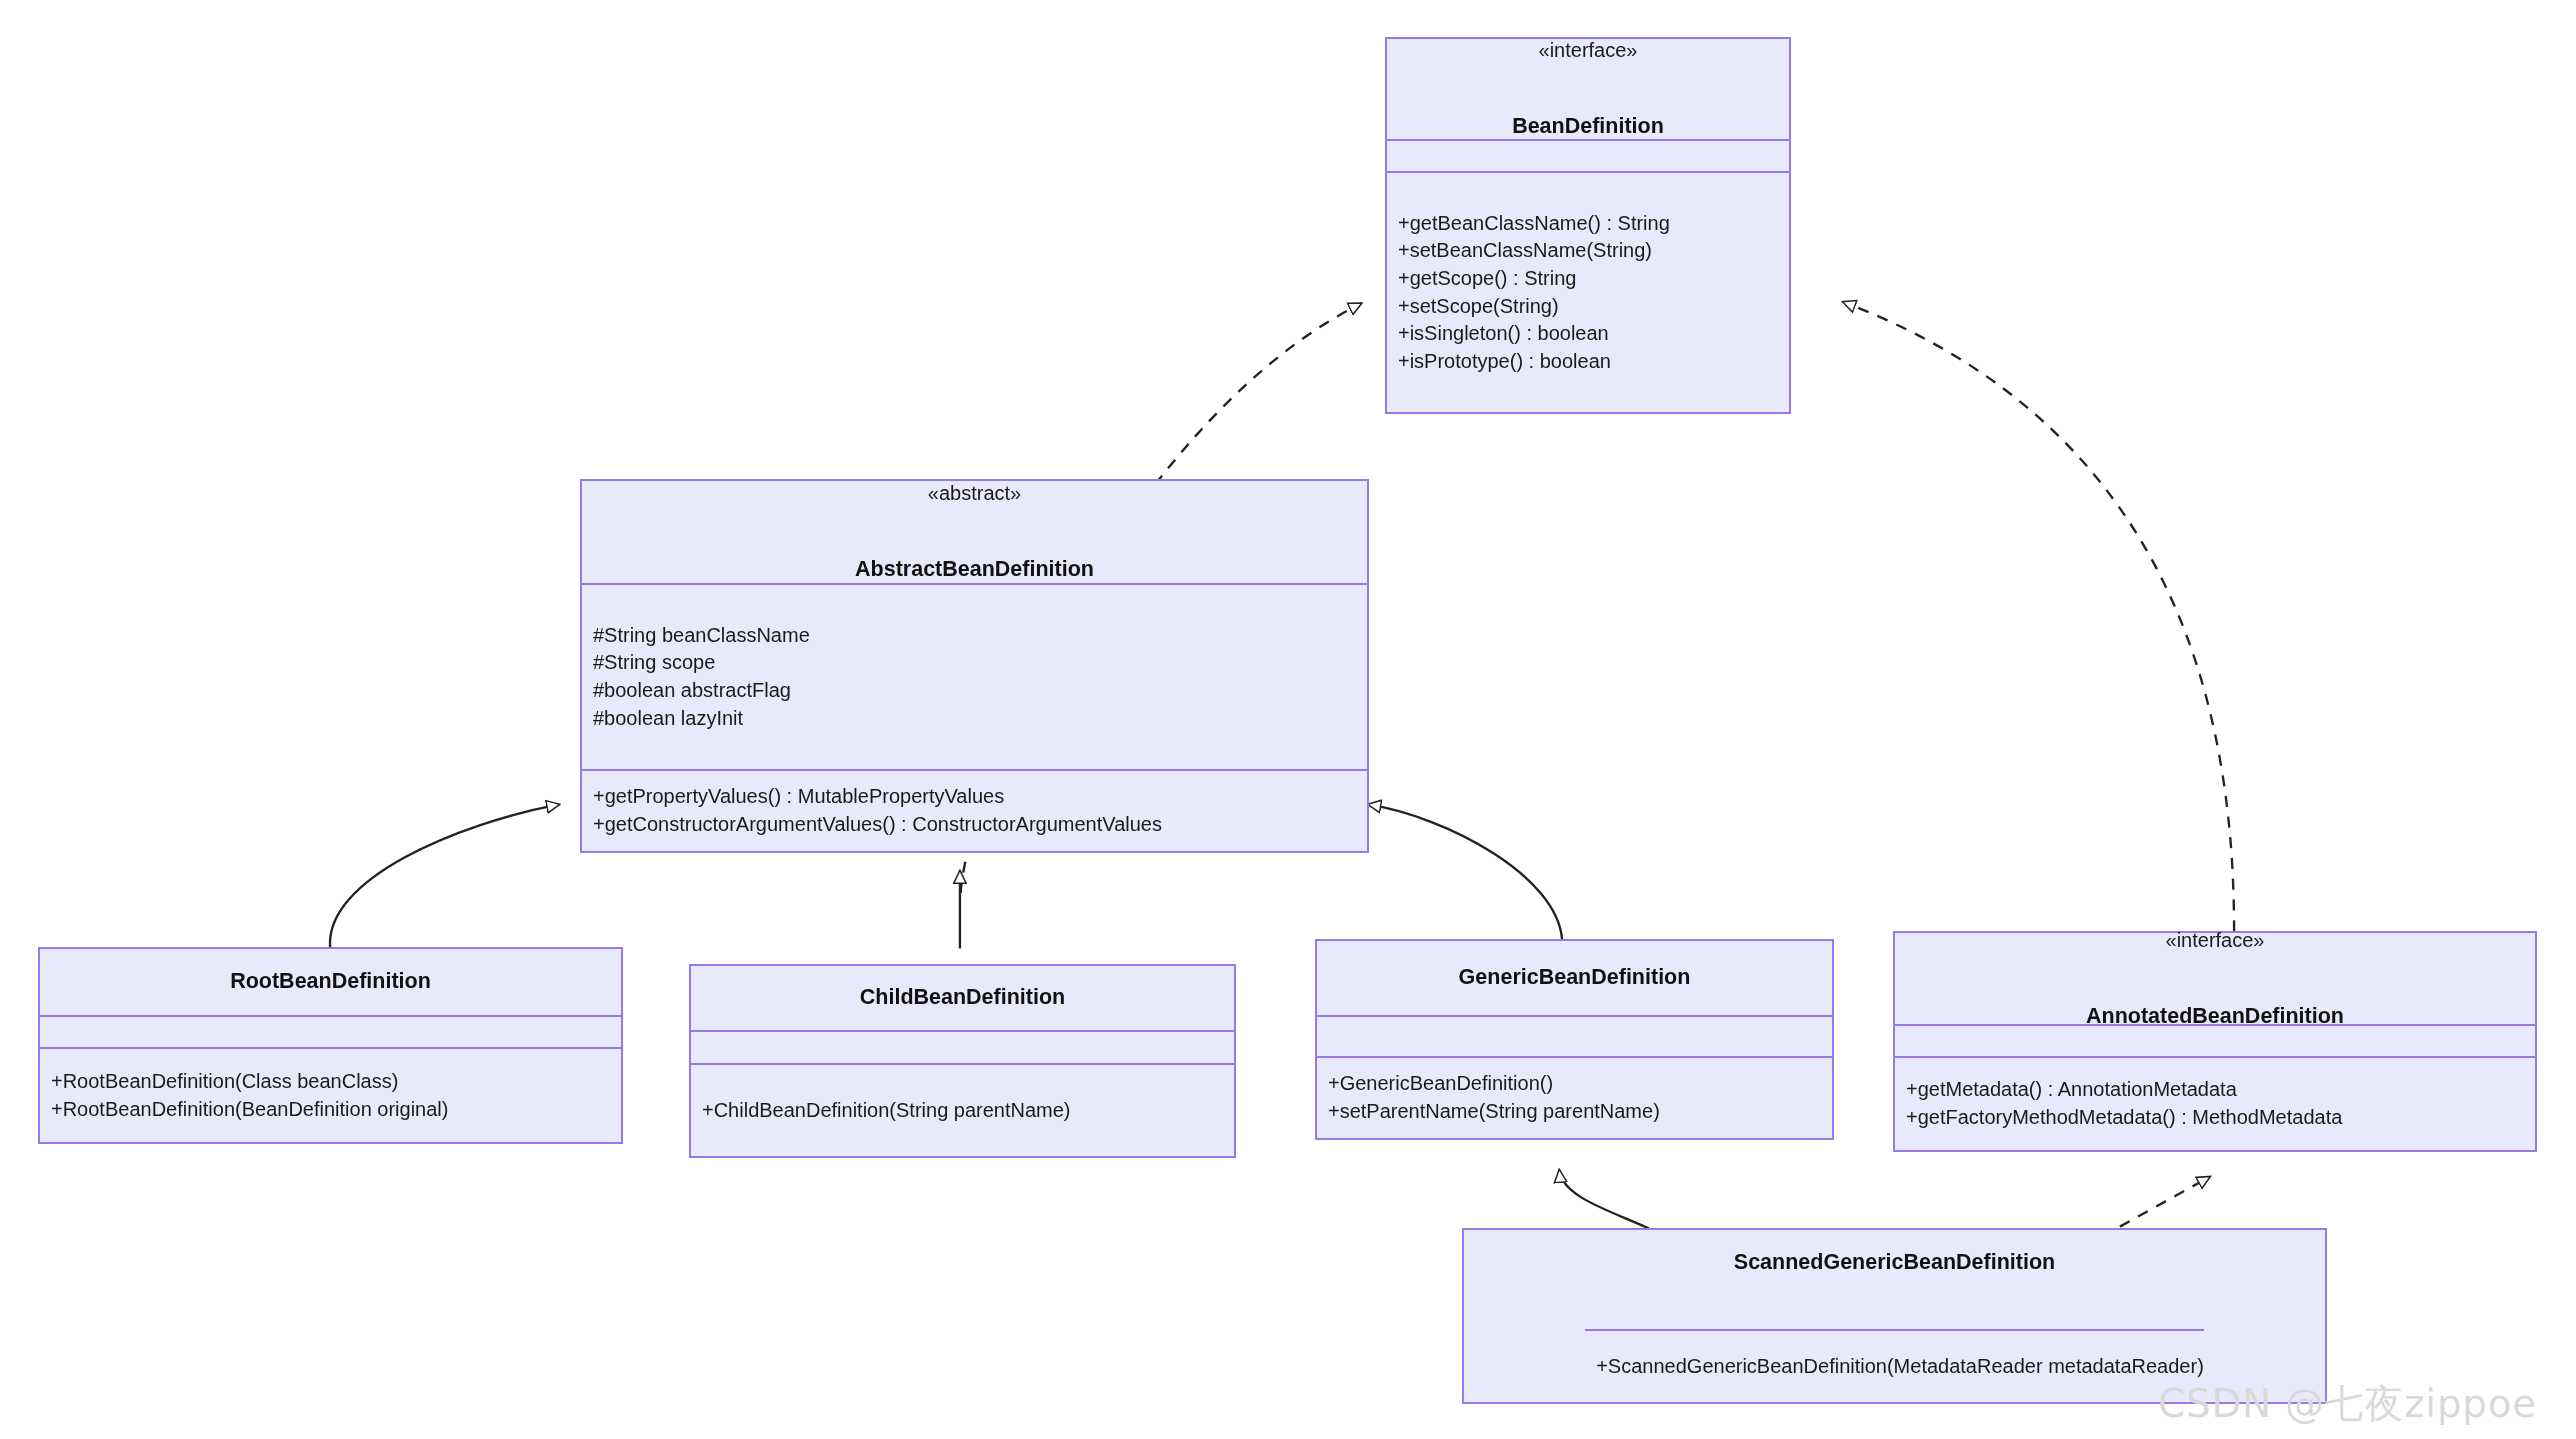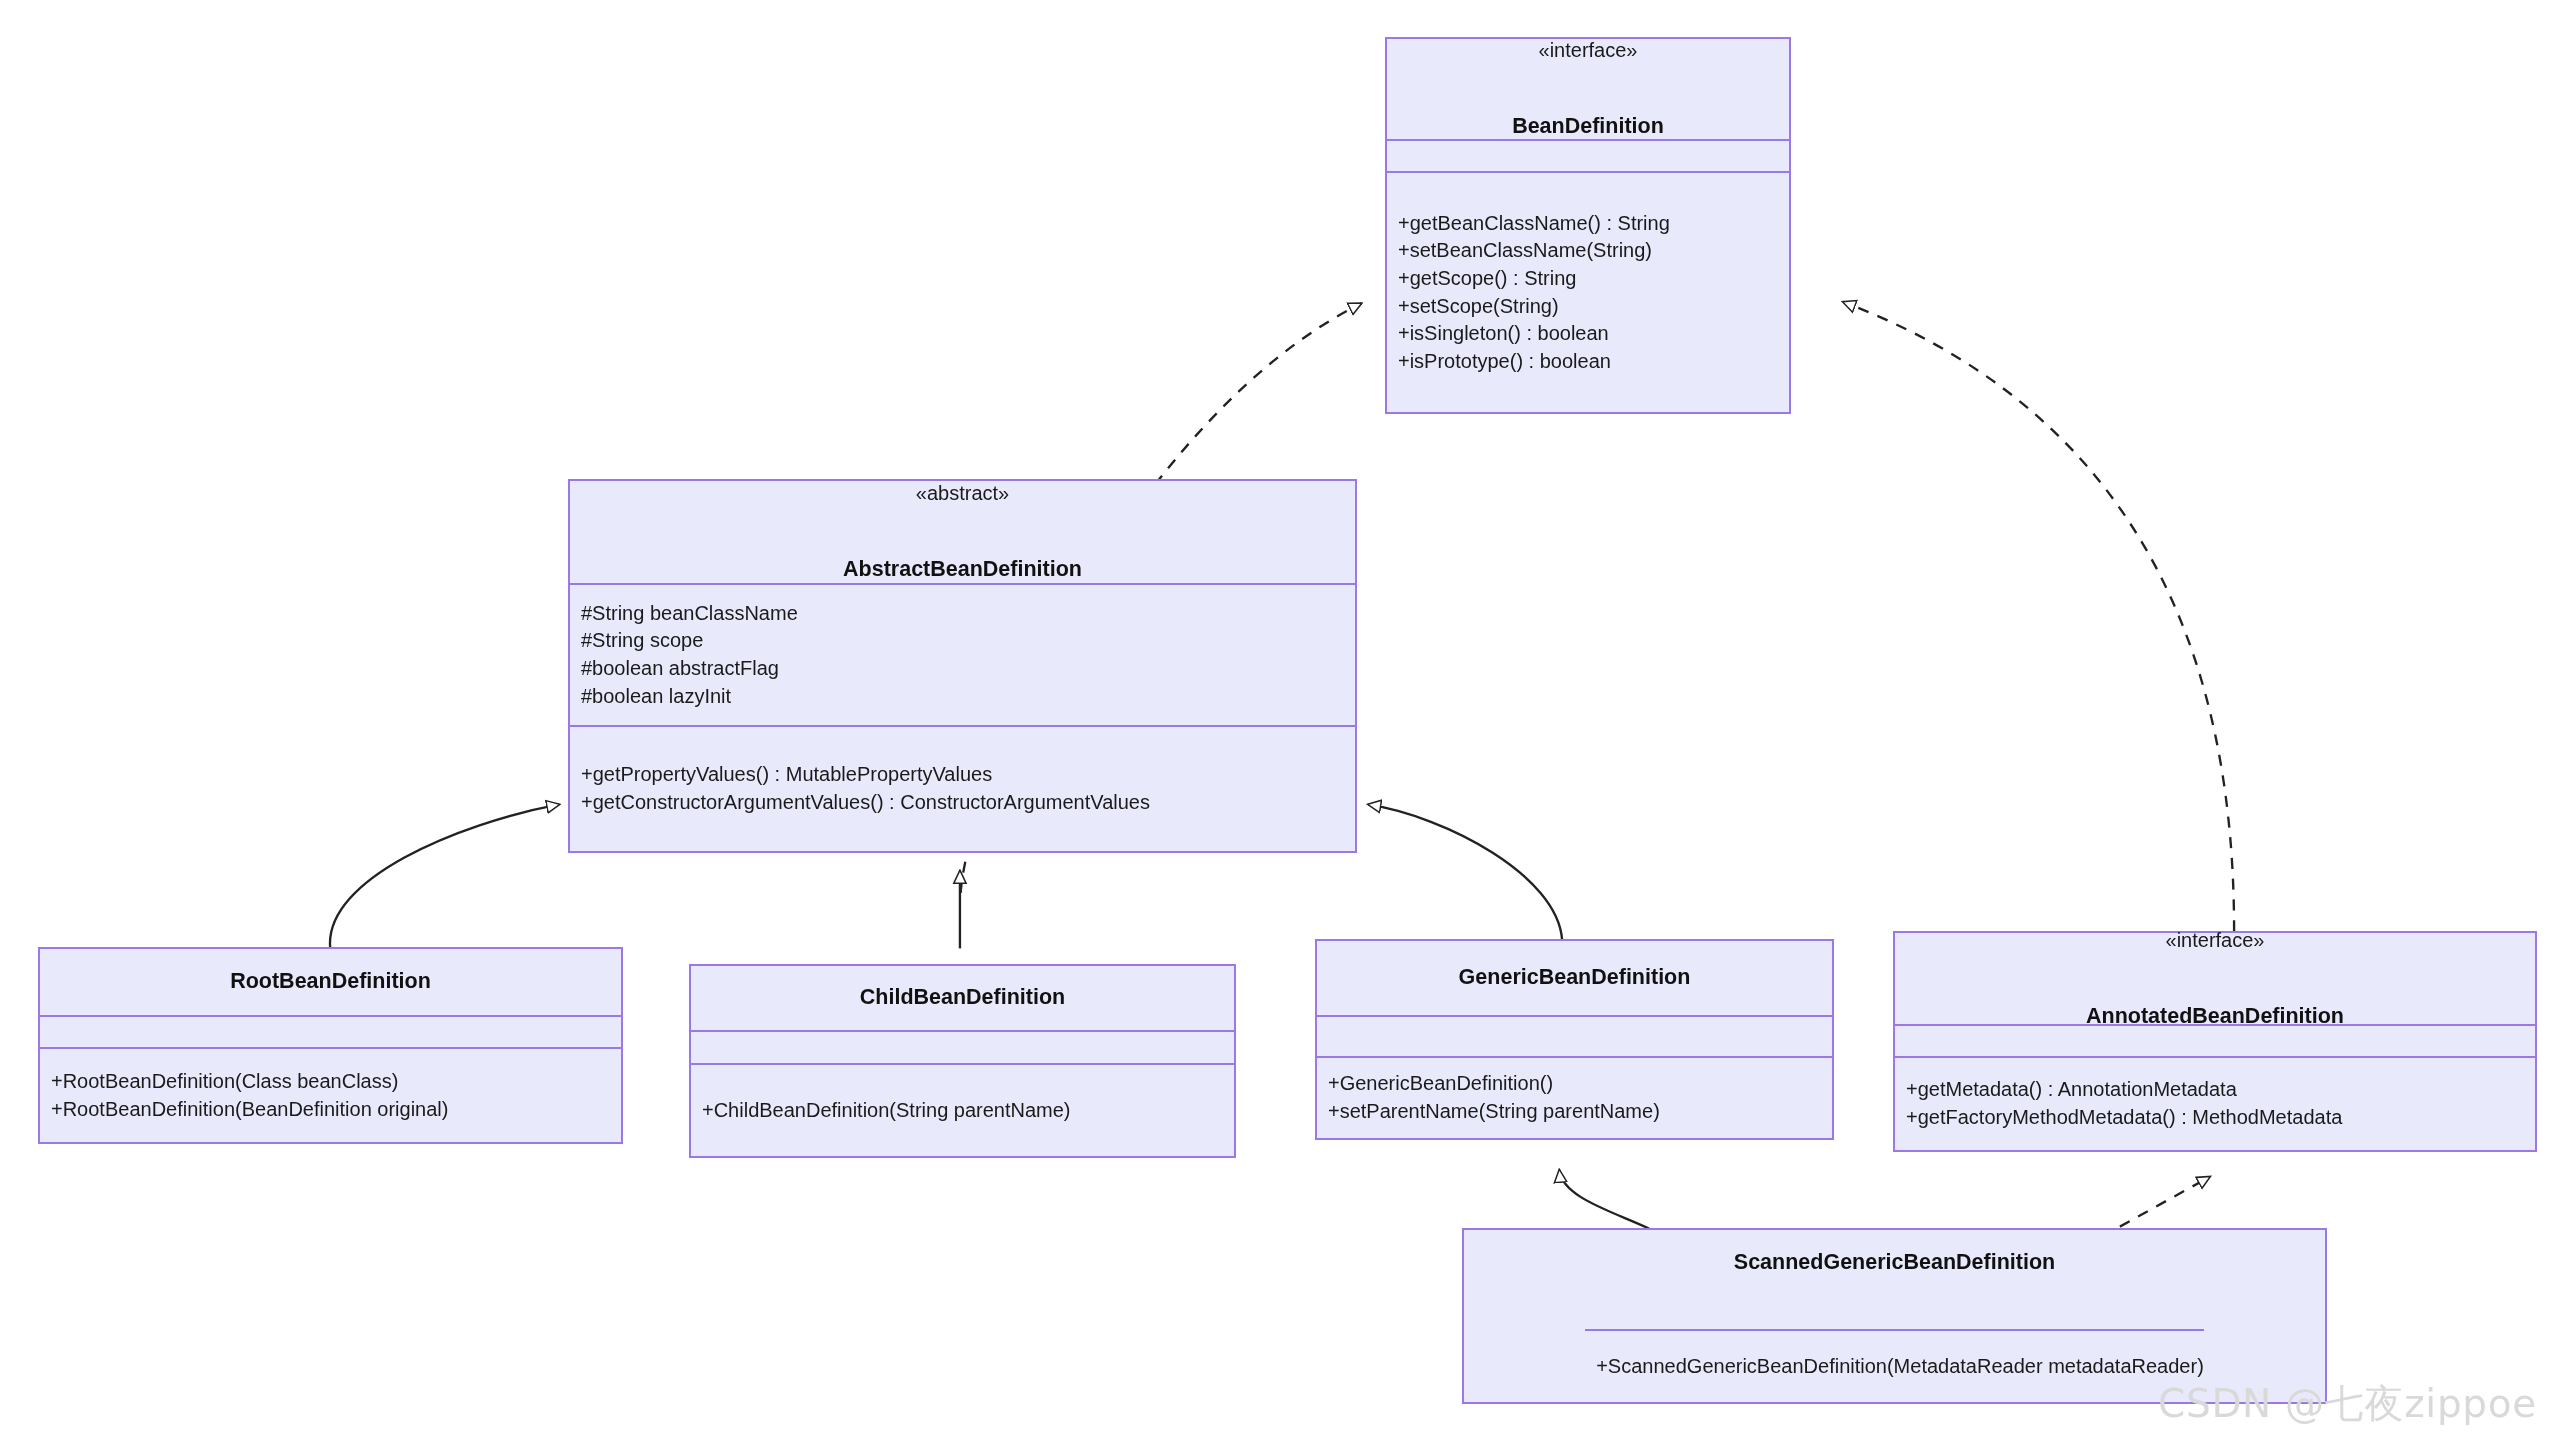--- a/index.html
+++ b/index.html
@@ -115,26 +115,26 @@
     <div class="sec divider memberlist" style="flex:1;">
       <div class="member">+getBeanClassName() : String</div>
       <div class="member">+setBeanClassName(String)</div>
       <div class="member">+getScope() : String</div>
       <div class="member">+setScope(String)</div>
       <div class="member">+isSingleton() : boolean</div>
       <div class="member">+isPrototype() : boolean</div>
     </div>
   </div>
 
-  <div class="uml-box" style="left:568px; top:479px; width:789px; height:374px;">
+  <div class="uml-box" style="left:580px; top:479px; width:789px; height:374px;">
     <div class="sec hdr" style="height:102px;">
       <div class="stereo">«abstract»</div>
       <div class="cname">AbstractBeanDefinition</div>
     </div>
-    <div class="sec divider memberlist" style="height:142px;">
+    <div class="sec divider memberlist" style="height:186px;">
       <div class="member">#String beanClassName</div>
       <div class="member">#String scope</div>
       <div class="member">#boolean abstractFlag</div>
       <div class="member">#boolean lazyInit</div>
     </div>
     <div class="sec divider memberlist" style="flex:1;">
       <div class="member">+getPropertyValues() : MutablePropertyValues</div>
       <div class="member">+getConstructorArgumentValues() : ConstructorArgumentValues</div>
     </div>
   </div>

